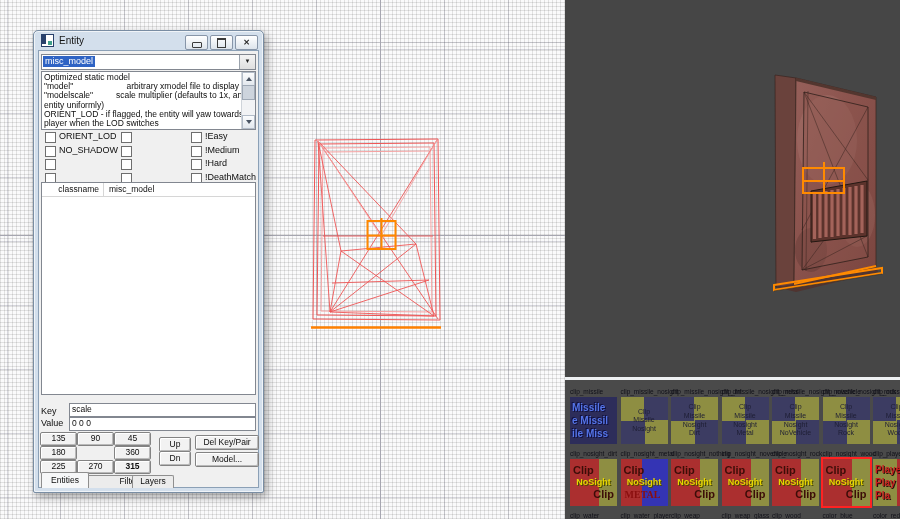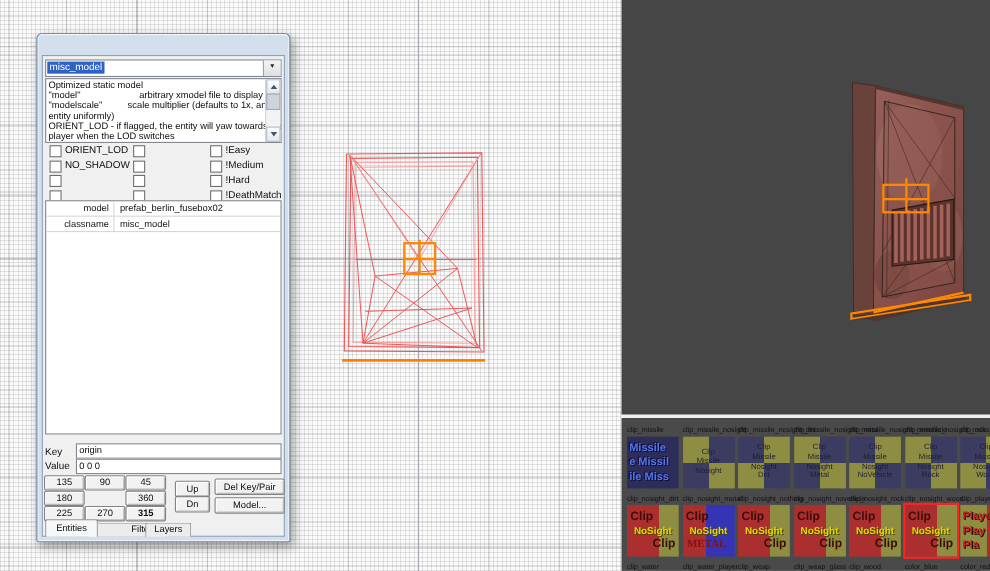--- a/index.html
+++ b/index.html
@@ -138,20 +138,35 @@
       <g stroke="#ff8800" fill="none">
         <rect x="367.5" y="221" width="28" height="28" stroke-width="2"></rect>
         <line x1="381.5" y1="218" x2="381.5" y2="249" stroke-width="2"></line>
         <line x1="367" y1="235.5" x2="395" y2="235.5" stroke-width="2"></line>
         <line x1="311" y1="327.5" x2="441" y2="327.5" stroke-width="2.5" stroke="#ff8000"></line>
       </g>
     </svg>
   </div>
 
   <div class="dialog">
+    <div class="titlebar">
+      <span class="title-icon"></span>
+      <span class="title-text">Entity</span>
+      <span class="win-controls">
+        <span class="win-btn">
+            <span class="glyph-min"></span>
+          </span>
+        <span class="win-btn">
+            <span class="glyph-max"></span>
+          </span>
+        <span class="win-btn">
+            <span class="glyph-close">✕</span>
+          </span>
+      </span>
+    </div>
     <div class="client">
 
       <div class="combo">
         <span class="combo-sel">misc_model</span>
         <span class="combo-btn">▼</span>
       </div>
 
       <div class="desc">
         <div class="desc-line">Optimized static model</div>
         <div class="desc-line cols">
@@ -187,31 +202,27 @@
           <span class="cb-box" style="left: 152px; top: 108px;"></span>
           <span class="cb-label" style="left: 166px; top: 107px;">!Hard</span>
           <span class="cb-box" style="left: 6px; top: 121.5px;"></span>
           <span class="cb-box" style="left: 82px; top: 121.5px;"></span>
           <span class="cb-box" style="left: 152px; top: 121.5px;"></span>
           <span class="cb-label" style="left: 166px; top: 120.5px;">!DeathMatch</span>
         </div>
 
       <div class="kvbox">
         <div class="kvrow">
-          <span class="kvkey">model</span>
-          <span class="kvval">prefab_berlin_fusebox02</span>
-        </div>
-        <div class="kvrow">
           <span class="kvkey">classname</span>
           <span class="kvval">misc_model</span>
         </div>
       </div>
 
       <span class="fld-label" style="top:355px;">Key</span>
-      <div class="fld-input" style="top:352px;">origin</div>
+      <div class="fld-input" style="top:352px;">scale</div>
       <span class="fld-label" style="top:367px;">Value</span>
       <div class="fld-input" style="top:366px;">0 0 0</div>
 
       <div class="btn abtn" style="left:1px;top:381px;">135</div>
       <div class="btn abtn" style="left:38px;top:381px;">90</div>
       <div class="btn abtn" style="left:75px;top:381px;">45</div>
       <div class="btn abtn" style="left:1px;top:395px;">180</div>
       <div class="btn abtn" style="left:75px;top:395px;">360</div>
       <div class="btn abtn" style="left:1px;top:409px;">225</div>
       <div class="btn abtn" style="left:38px;top:409px;">270</div>

